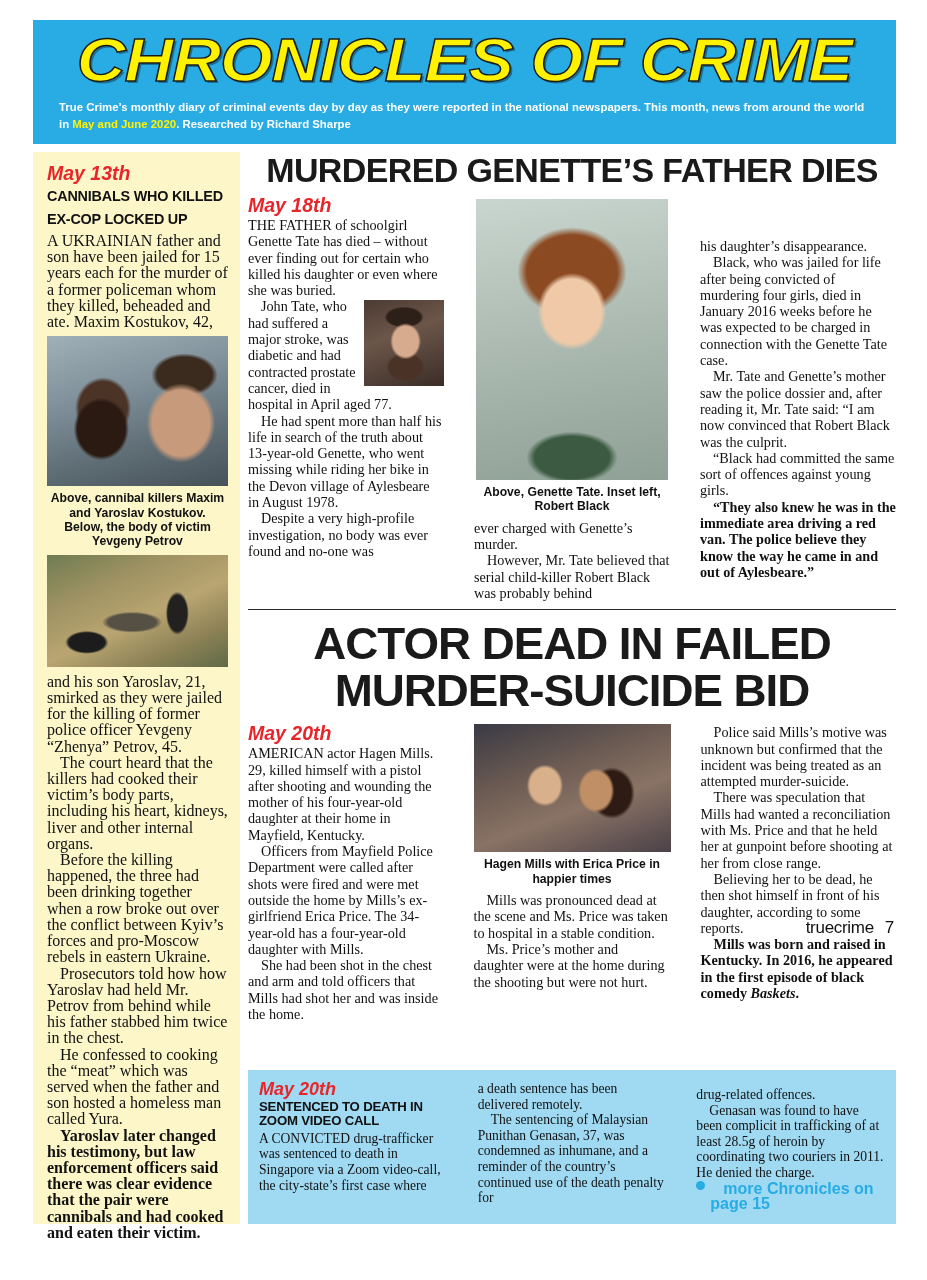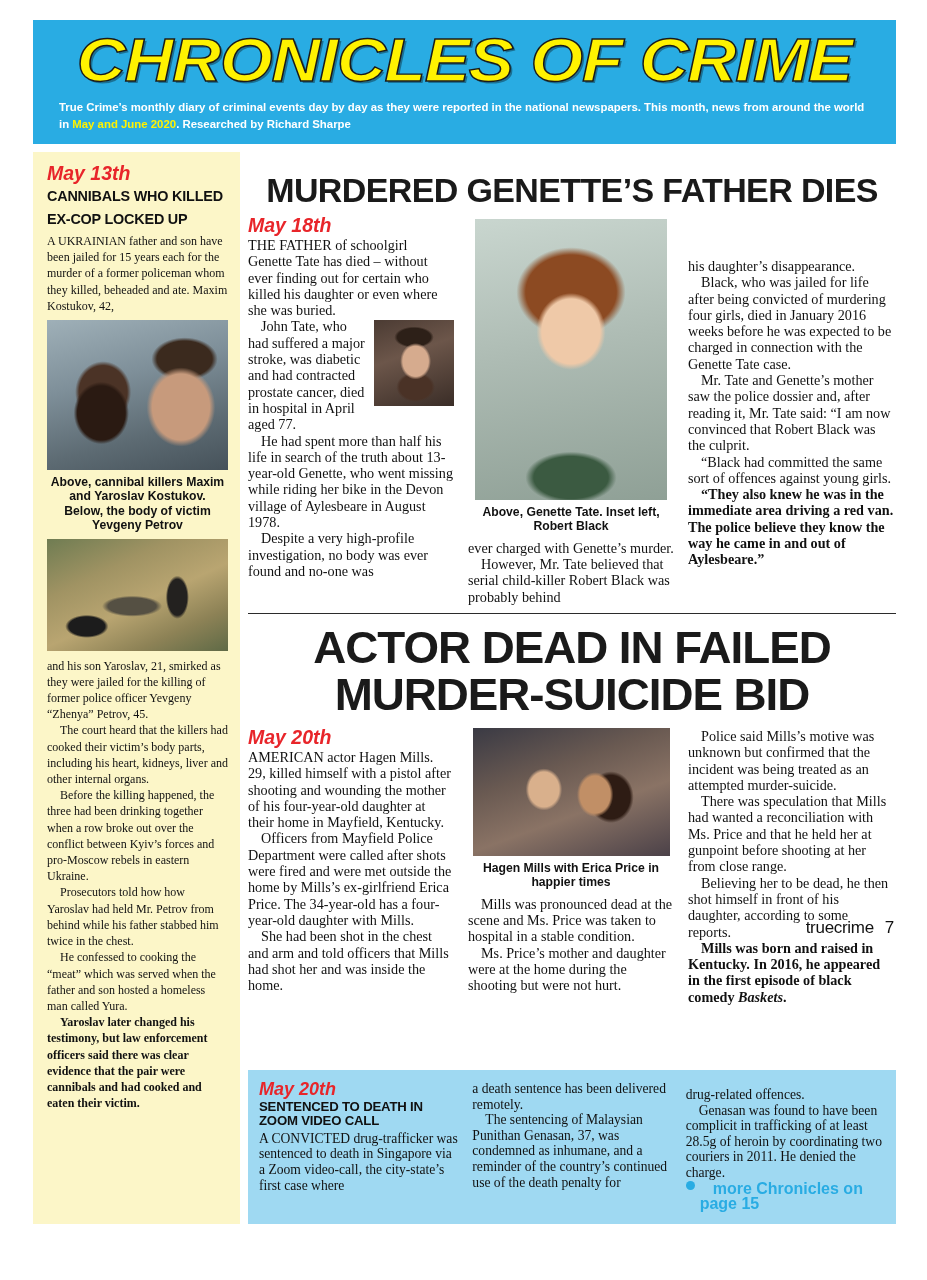--- a/index.html
+++ b/index.html
@@ -66,47 +66,47 @@
     font-weight: 700; font-size: 12.2px; line-height: 14.4px;
     color: #111; text-align: center; padding: 5px 2px 6px 2px;
   }
 
   
   .sidebar {
     position: absolute; left: 33px; top: 152px; width: 207px; height: 1072px;
     background: #fcf6c8;
     padding: 10px 12px 8px 14px;
   }
-  .sidebar .body-col { font-size: 12px; line-height: 16.2px; }
+  .sidebar .body-col { font-size: 16px; line-height: 16.2px; }
 
   .photo {
     background: #888; position: relative; overflow: hidden;
     border: 0; display: block;
   }
   .ph-cannibals { width: 181px; height: 150px; margin: 6px 0 0 0; }
   .ph-body      { width: 181px; height: 112px; margin: 0 0 0 0; }
 
   
-  .main { position: absolute; left: 248px; top: 152px; width: 648px; margin-top: 20px; }
+  .main { position: absolute; left: 248px; top: 152px; width: 648px; }
 
   .headline1 {
     font-family: "Liberation Sans", sans-serif;
     font-weight: 700; font-size: 33px; line-height: 37px;
     color: #1a1a1a; text-align: center; letter-spacing: -0.6px;
     transform: scaleX(1.03); transform-origin: center;
     white-space: nowrap;
   }
   .headline2 {
     font-family: "Liberation Sans", sans-serif;
     font-weight: 700; font-size: 44px; line-height: 47px;
     color: #1a1a1a; text-align: center; letter-spacing: -1px;
     transform: scaleX(1.04); transform-origin: center;
   }
 
-  .cols3 { display: flex; gap: 14px; }
+  .cols3 { display: flex; gap: 30px; }
   .col { width: 206px; }
 
   .ph-johntate { width: 80px; height: 86px; float: right; margin: 2px 0 3px 8px; }
   .ph-genette  { width: 192px; height: 281px; margin: 5px auto 0 auto; }
   .ph-couple   { width: 197px; height: 128px; margin: 2px auto 0 auto; }
 
   .rule {
     border: 0; border-top: 1.6px solid #2b2b2b;
     margin: 8px 0 0 0; width: 100%;
   }

